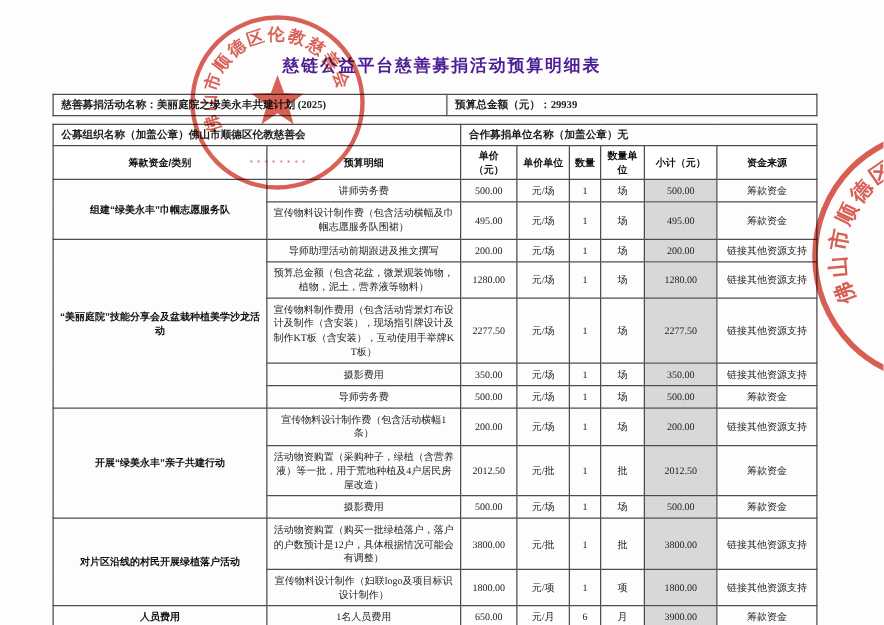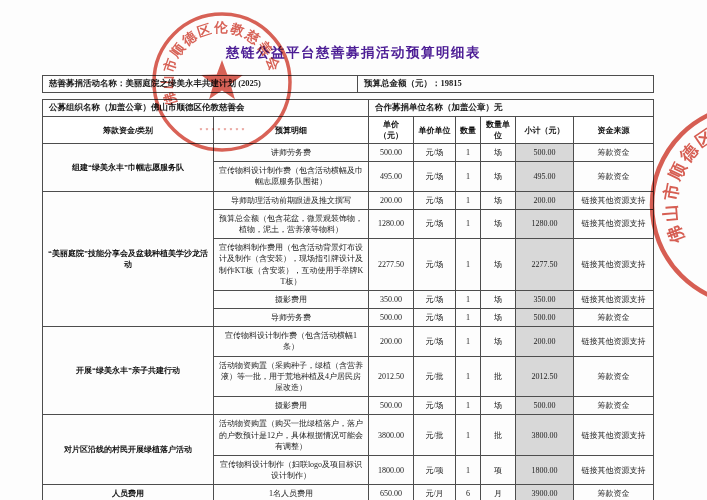--- a/index.html
+++ b/index.html
@@ -32,21 +32,21 @@
   <div class="doc">
 
     <table class="info-table">
       <colgroup>
           <col style="width:315px">
           <col style="width:296px">
         </colgroup>
       <tbody>
           <tr>
         <td>慈善募捐活动名称：美丽庭院之绿美永丰共建计划 (2025)</td>
-        <td>预算总金额（元）：19815</td>
+        <td>预算总金额（元）：29939</td>
       </tr>
     </tbody>
       </table>
 
     <div class="gap"></div>
 
     <table class="main-table">
       <colgroup>
         <col style="width:171px">
           <col style="width:155px">

